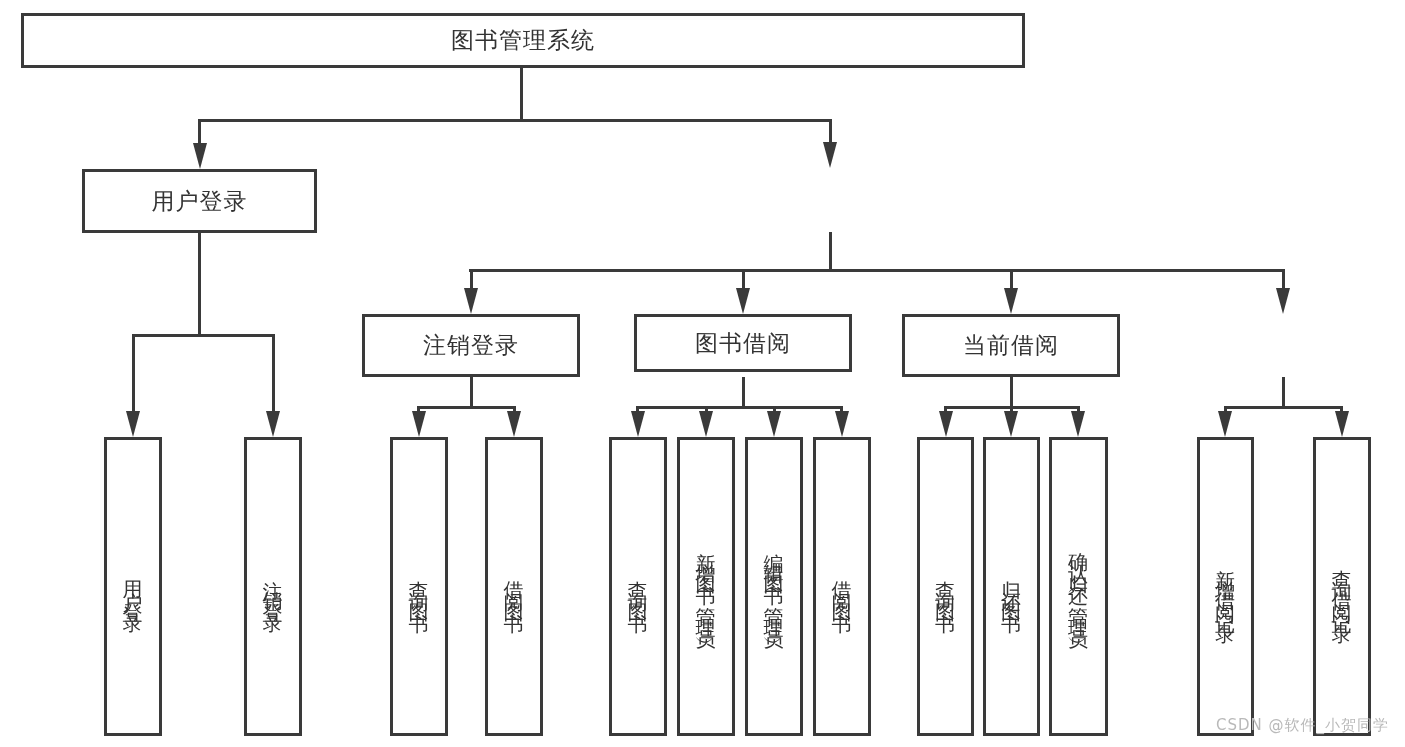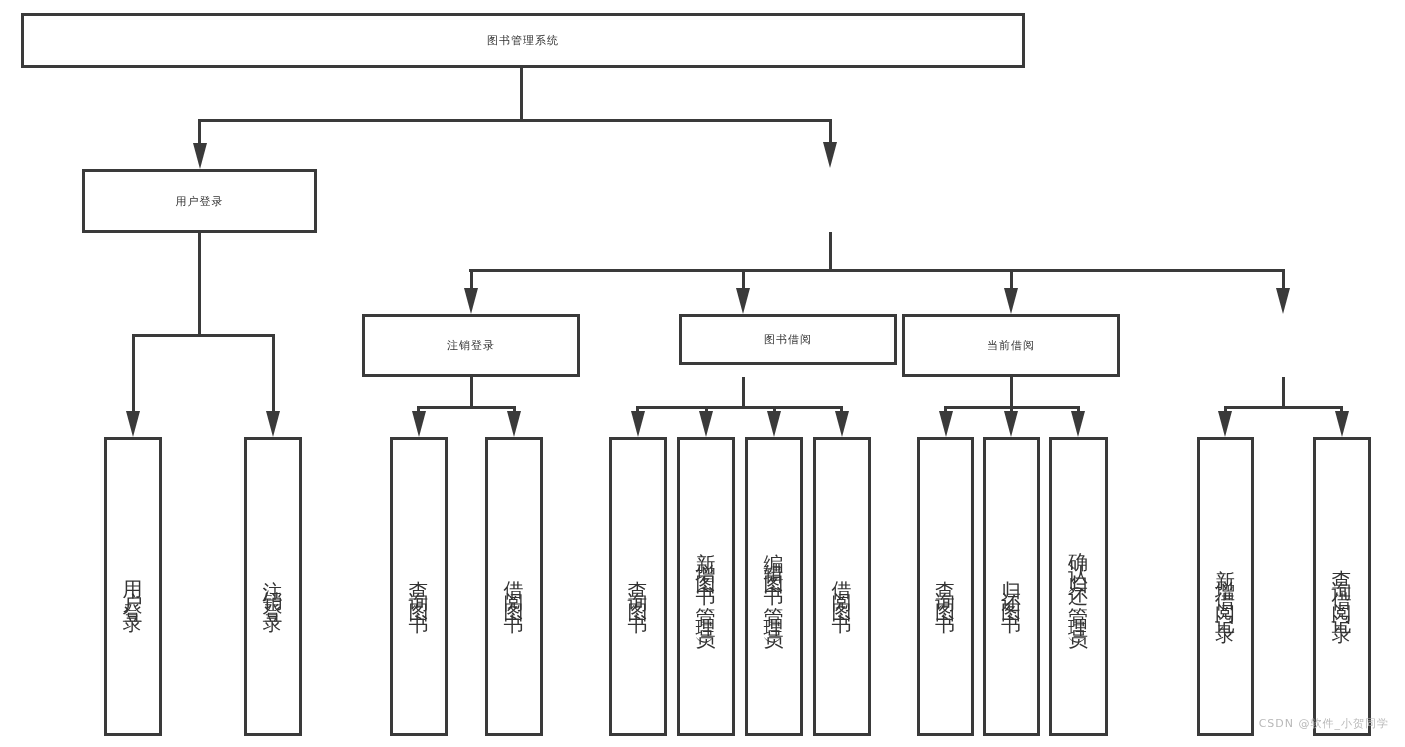--- a/index.html
+++ b/index.html
@@ -11,40 +11,40 @@
     color:#333333;
     overflow:hidden;
   }
   .box{
     position:absolute;
     box-sizing:border-box;
     border:3px solid #3a3a3a;
     background:#ffffff;
     display:flex;align-items:center;justify-content:center;
   }
-  .hbox{font-size:11px;letter-spacing:1px;}
+  .hbox{font-size:23px;letter-spacing:1px;}
   .vbox .vtext{
     writing-mode:vertical-rl;
     text-orientation:mixed;
     font-size:20px;
     line-height:1;
     letter-spacing:11px;
     white-space:nowrap;
   }
   .line{position:absolute;background:#3a3a3a;}
   .arrow{
     position:absolute;width:0;height:0;
     border-left:7px solid transparent;
     border-right:7px solid transparent;
     border-top:26px solid #3a3a3a;
   }
   .watermark{
     position:absolute;
     top:716px;right:16px;
-    font-size:11px;
+    font-size:15px;
     color:#b9b9b9;
     letter-spacing:1px;
     z-index:5;
   }
 </style>
 </head>
 <body>
 
 <div id="stage">
 
@@ -111,21 +111,21 @@
     <span>图书管理系统</span>
   </div>
 
   <div class="box hbox" style="left:82px;top:169px;width:235px;height:64px;">
     <span>用户登录</span>
   </div>
 
   <div class="box hbox" style="left:362px;top:314px;width:218px;height:63px;">
     <span>注销登录</span>
   </div>
-  <div class="box hbox" style="left:634px;top:314px;width:218px;height:51px;margin-left:45px;">
+  <div class="box hbox" style="left:634px;top:314px;width:218px;height:58px;">
     <span>图书借阅</span>
   </div>
   <div class="box hbox" style="left:902px;top:314px;width:218px;height:63px;">
     <span>当前借阅</span>
   </div>
 
   <div class="box vbox" style="left:104px;top:437px;width:58px;height:299px;">
     <span class="vtext">用户登录</span>
   </div>
   <div class="box vbox" style="left:244px;top:437px;width:58px;height:299px;">

